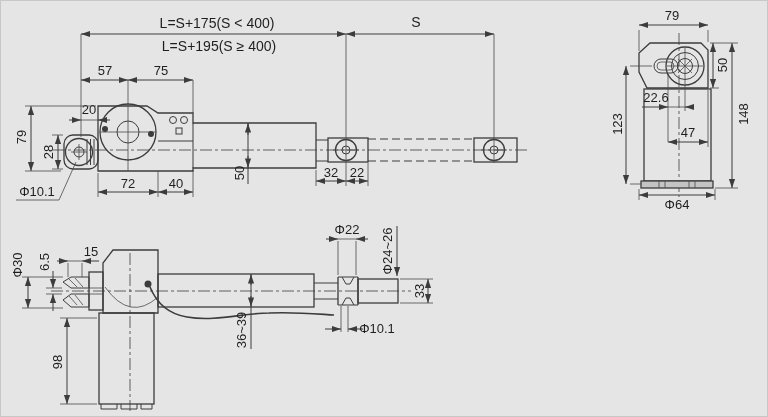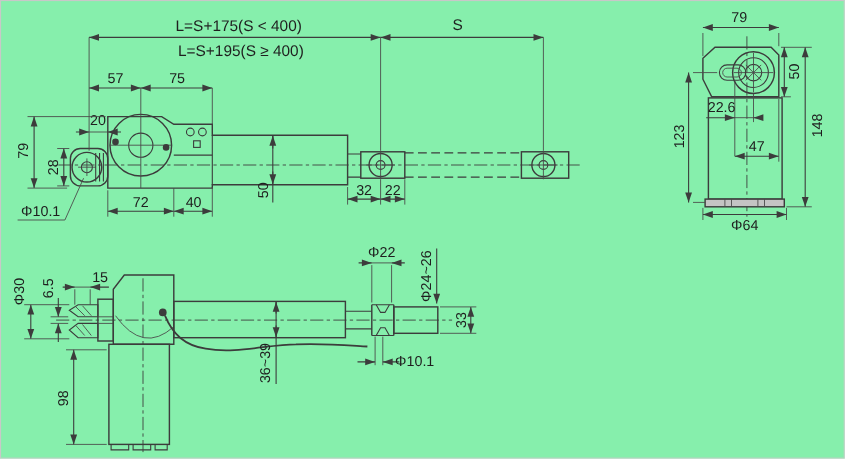--- a/index.html
+++ b/index.html
@@ -1,16 +1,16 @@
 <!DOCTYPE html>
 <html><head>
 <meta charset="utf-8">
 <style>
   html,body{margin:0;padding:0;background:#ffffff;}
-  .sheet{position:relative;width:768px;height:417px;background:#86efac;
+  .sheet{position:relative;width:768px;height:417px;background:#e5e5e5;
          border:1px solid #c8c8c8;box-sizing:border-box;overflow:hidden;}
   svg{display:block;}
   svg text{font-family:"Liberation Sans","DejaVu Sans",sans-serif;fill:#1f1f1f;}
   .dim{font-size:13px;}
   .formula{font-size:14px;}
   .ln{stroke:#3c3c3c;stroke-width:1;fill:none;}
   .ln2{stroke:#3c3c3c;stroke-width:1.3;fill:none;}
   .thin{stroke:#4a4a4a;stroke-width:0.8;fill:none;}
   .cl{stroke:#3c3c3c;stroke-width:0.8;fill:none;stroke-dasharray:12 3 3 3;}
   .hid{stroke:#3c3c3c;stroke-width:1;fill:none;stroke-dasharray:8 4;}

